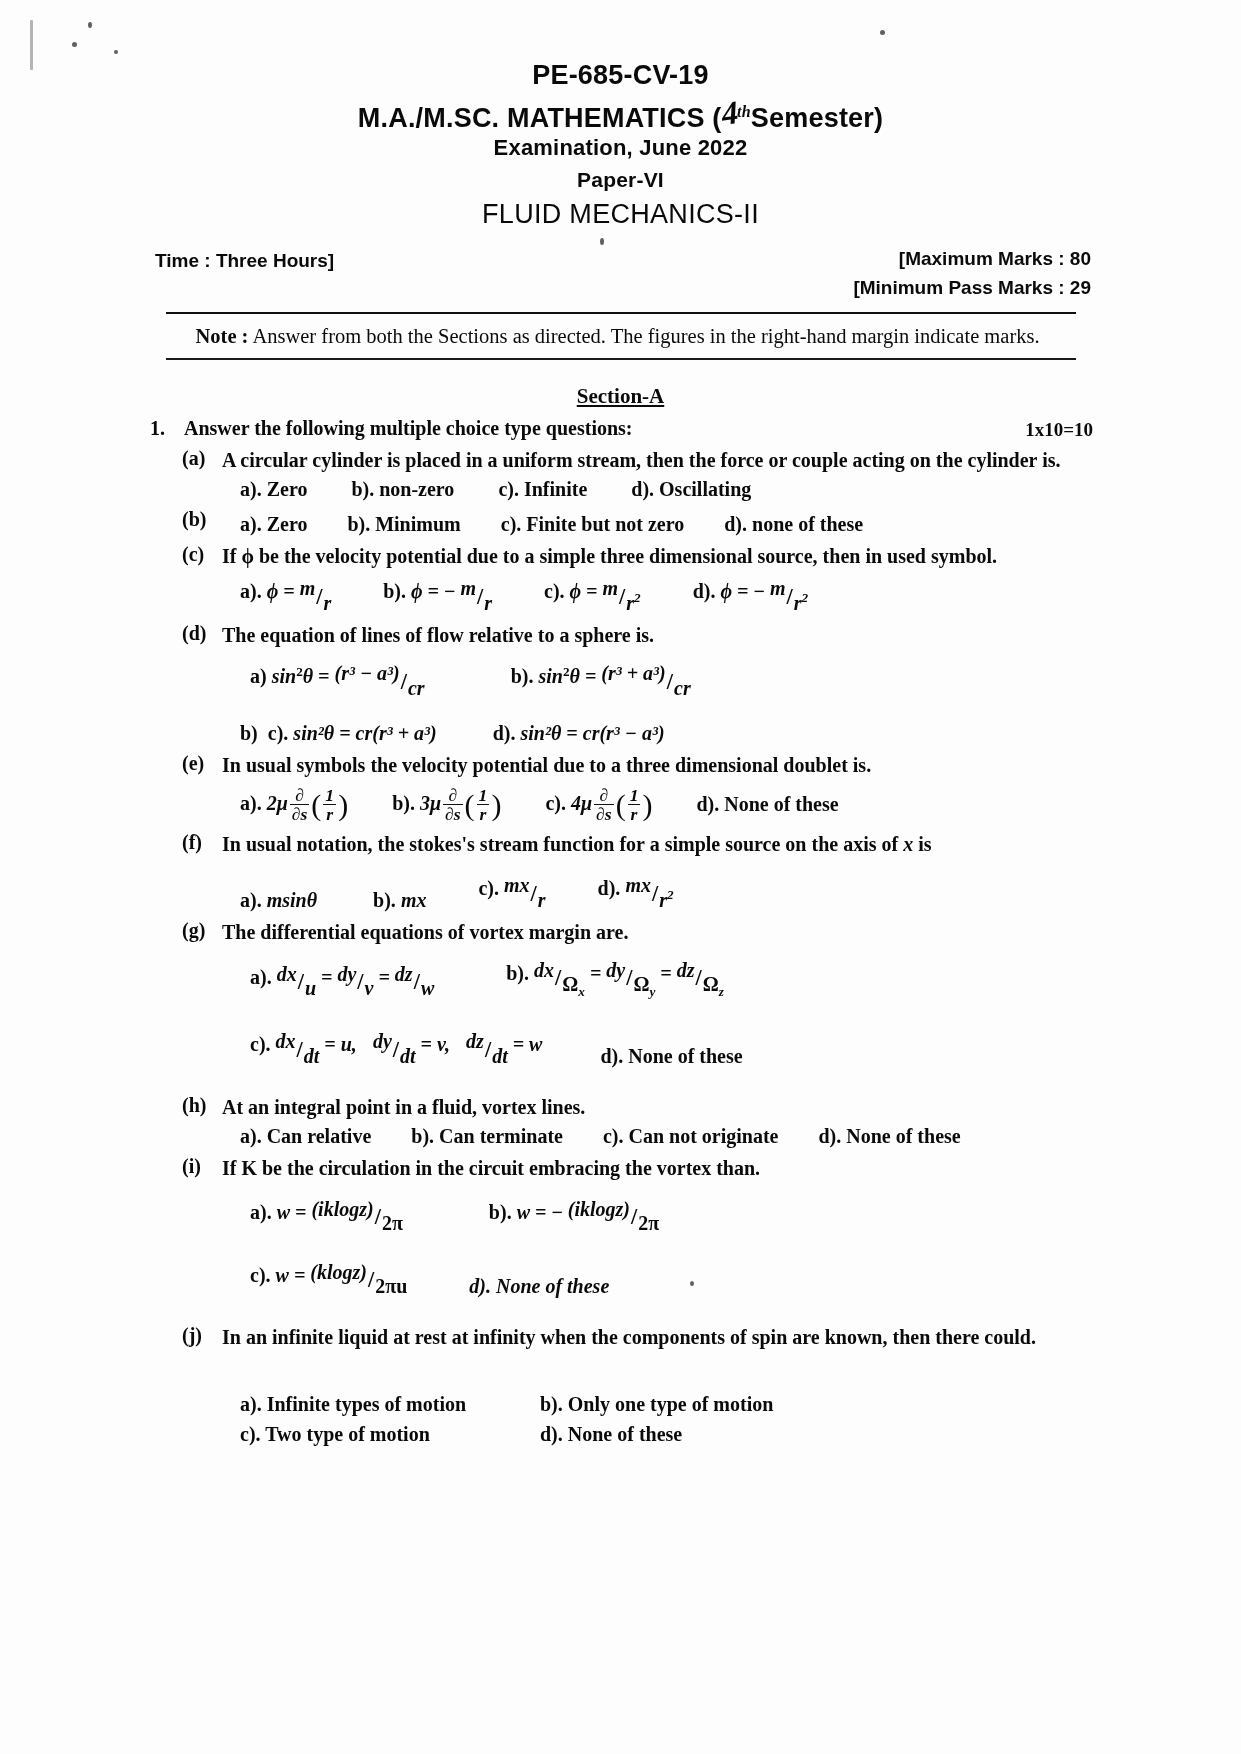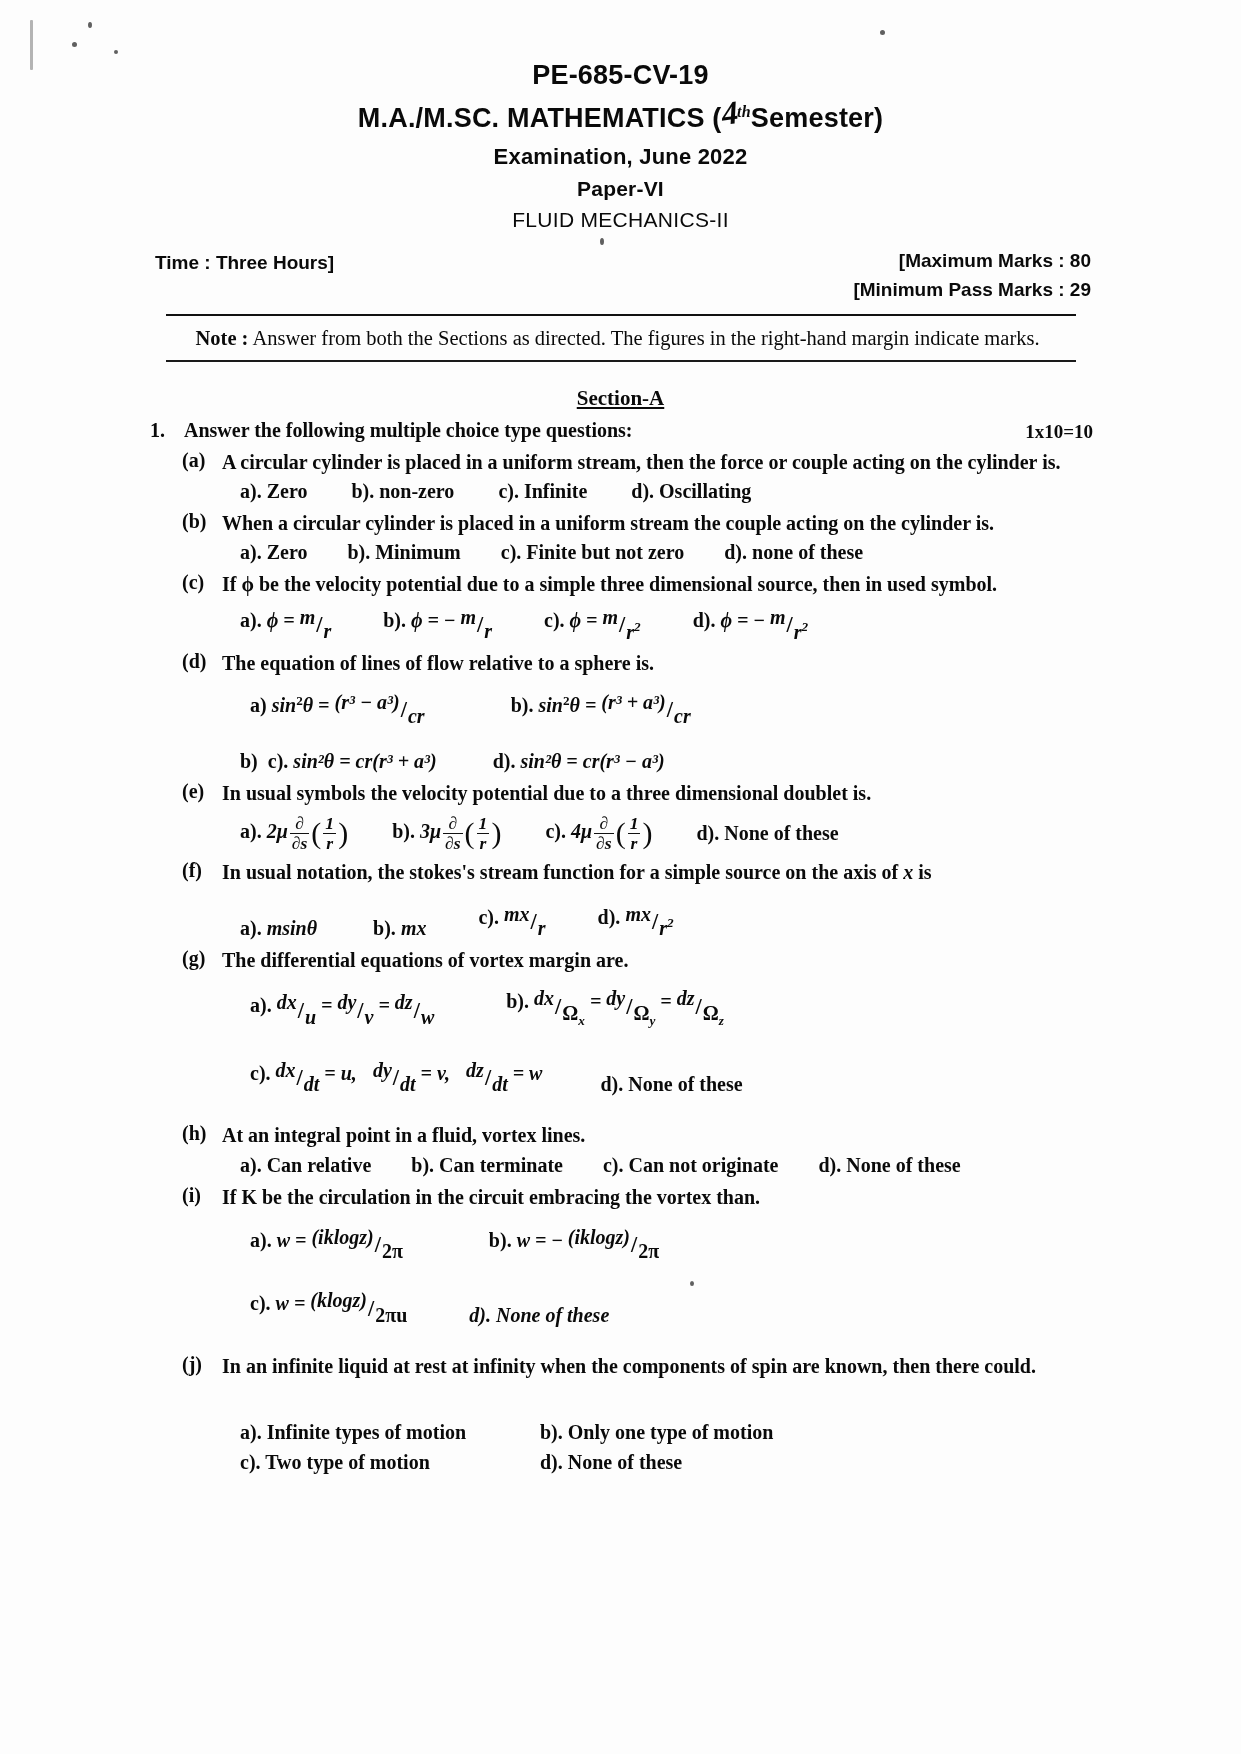--- a/index.html
+++ b/index.html
@@ -61,30 +61,29 @@
     letter-spacing: -1px;
   }
   .hand-sup {
     font-size: 16px;
     font-style: italic;
     vertical-align: super;
     font-family: "Liberation Serif", serif;
   }
   .exam {
     font-size: 22px;
-    margin-top: 9px;
     display: block;
   }
   .paper {
     font-size: 21px;
     margin-top: 7px;
     display: block;
   }
   .subject {
-    font-size: 21px;
+    font-size: 27px;
     margin-top: 7px;
     display: block;
     font-weight: normal;
     font-family: "Liberation Sans", sans-serif;
     letter-spacing: .3px;
   }
 
   .meta-row {
     position: relative;
     margin-top: 18px;
@@ -298,21 +297,20 @@
           <span class="opt">b). non-zero</span>
           <span class="opt">c). Infinite</span>
           <span class="opt">d). Oscillating</span>
         </div>
       </div>
     </div>
 
     <div class="sub">
       <div class="sub-label">(b)</div>
       <div class="sub-body">
-        <div class="stem">When a circular cylinder is placed in a uniform stream the couple acting on the cylinder is.</div>
         <div class="opts g2">
           <span class="opt">a). Zero</span>
           <span class="opt">b). Minimum</span>
           <span class="opt">c). Finite but not zero</span>
           <span class="opt">d). none of these</span>
         </div>
       </div>
     </div>
 
     <div class="sub">

